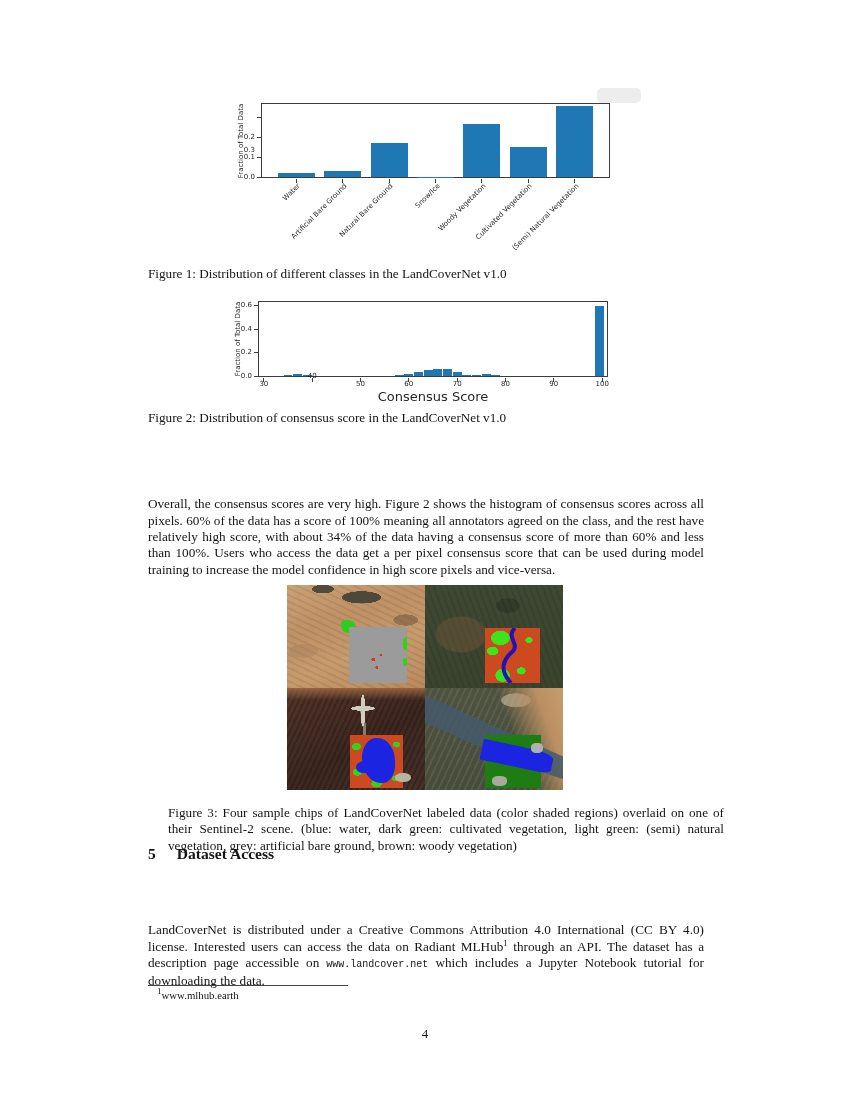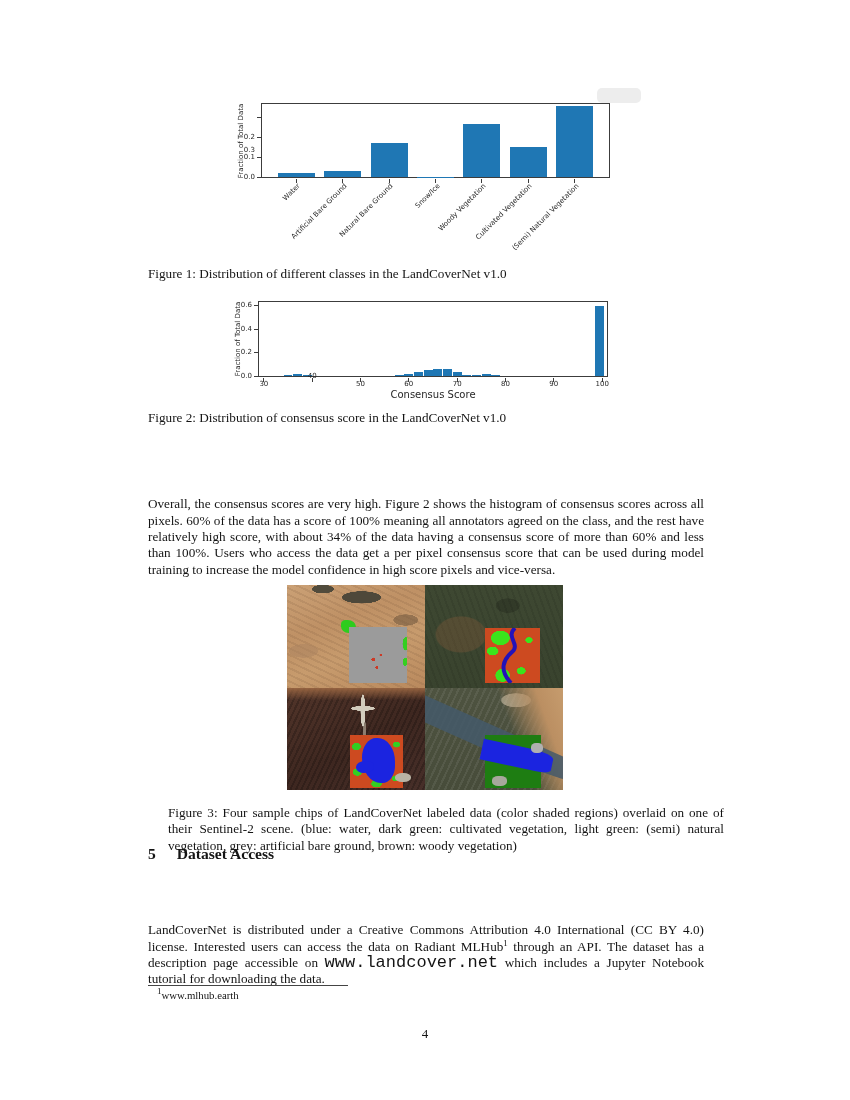--- a/index.html
+++ b/index.html
@@ -11,33 +11,33 @@
         font-family:"DejaVu Sans",sans-serif;color:#262626;}
   .bar{position:absolute;bottom:0;}
   .ytickmark{position:absolute;left:-5px;width:4px;height:1px;background:#3c3c3c;}
   .yticklabel{position:absolute;left:-27px;width:20px;text-align:right;font-size:7px;line-height:9px;}
   .xtickmark{position:absolute;bottom:-6px;width:1px;height:4px;background:#3c3c3c;}
   .xticklabel{position:absolute;width:24px;text-align:center;font-size:7px;line-height:9px;}
   .catlabel{position:absolute;width:160px;text-align:right;font-size:7px;line-height:8px;
             white-space:nowrap;transform-origin:100% 0;transform:rotate(-45deg);}
   .axlabel-y{position:absolute;left:-21px;top:50%;transform:translate(-50%,-50%) rotate(-90deg);
              font-size:7px;white-space:nowrap;}
-  .axlabel-x{position:absolute;left:0;right:0;text-align:center;font-size:10px;}
+  .axlabel-x{position:absolute;left:0;right:0;text-align:center;font-size:13px;}
   .legend-artifact{position:absolute;left:597px;top:88px;width:44px;height:15px;
                    background:#ededed;border-radius:5px;}
 
   
   .caption{position:absolute;left:148px;width:556px;font-size:13.2px;line-height:16.4px;}
   .caption.center{text-align:left;}
   .caption.justify{text-align:justify;}
   .para{position:absolute;left:148px;width:556px;font-size:13.2px;line-height:16.4px;text-align:justify;}
   .heading{position:absolute;left:148px;width:556px;font-size:15.6px;font-weight:bold;}
   .heading .secnum{margin-right:17px;}
   sup.fn{font-size:9px;vertical-align:super;line-height:0;}
-  .mono{font-family:"Liberation Mono","DejaVu Sans Mono",monospace;font-size:17px;}
+  .mono{font-family:"Liberation Mono","DejaVu Sans Mono",monospace;font-size:10px;}
   .footrule{position:absolute;left:148px;top:985px;width:200px;border-top:1px solid #444;}
   .footnote{position:absolute;left:157px;top:989px;font-size:10.8px;text-align:right;}
   .pagenum{position:absolute;left:0;top:1026px;width:850px;text-align:center;font-size:13px;}
 
   
   .chipgrid{position:absolute;left:287px;top:585px;width:276px;height:205px;
             display:grid;grid-template-columns:138px 138px;grid-template-rows:102.5px 102.5px;}
   .chip{position:relative;overflow:hidden;}
   .chip-tl{background:
      radial-gradient(ellipse 32px 10px at 54% 12%, #4e483a 60%, transparent 62%),

